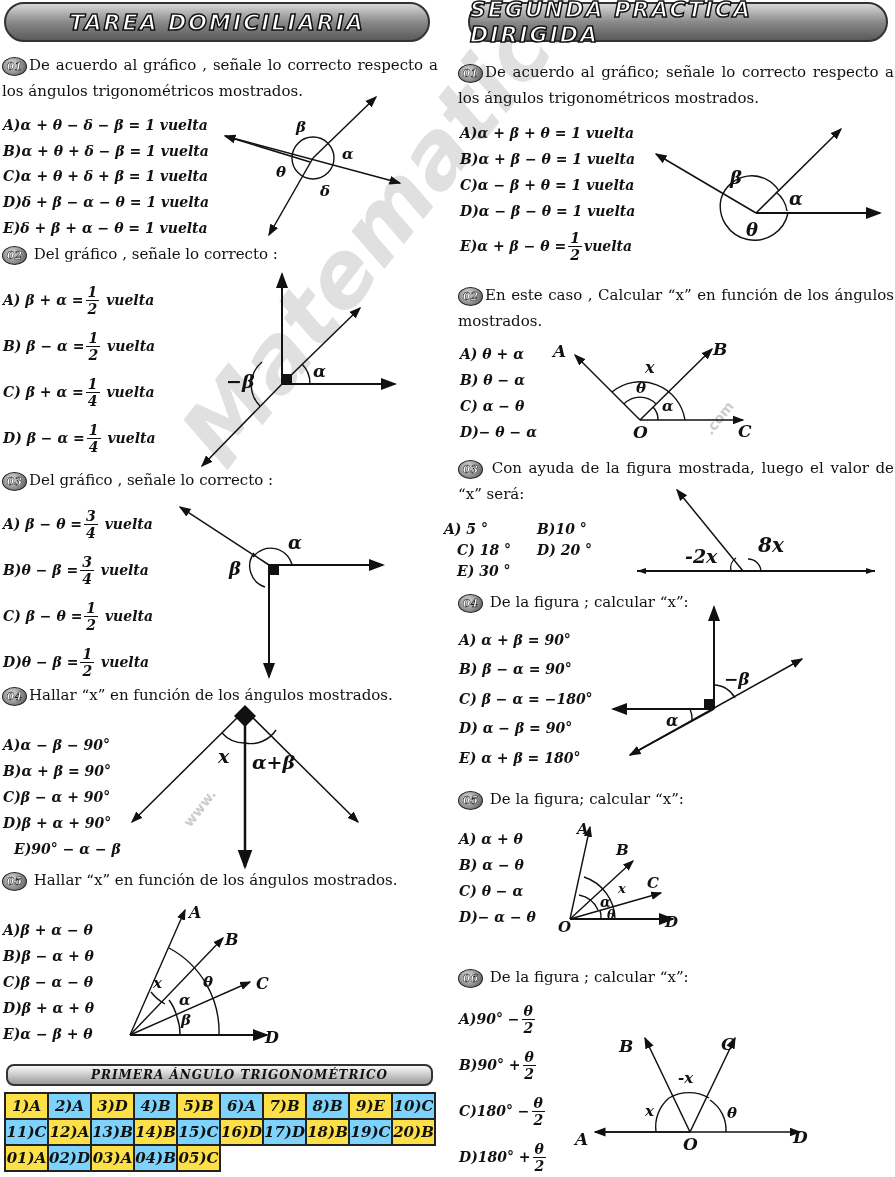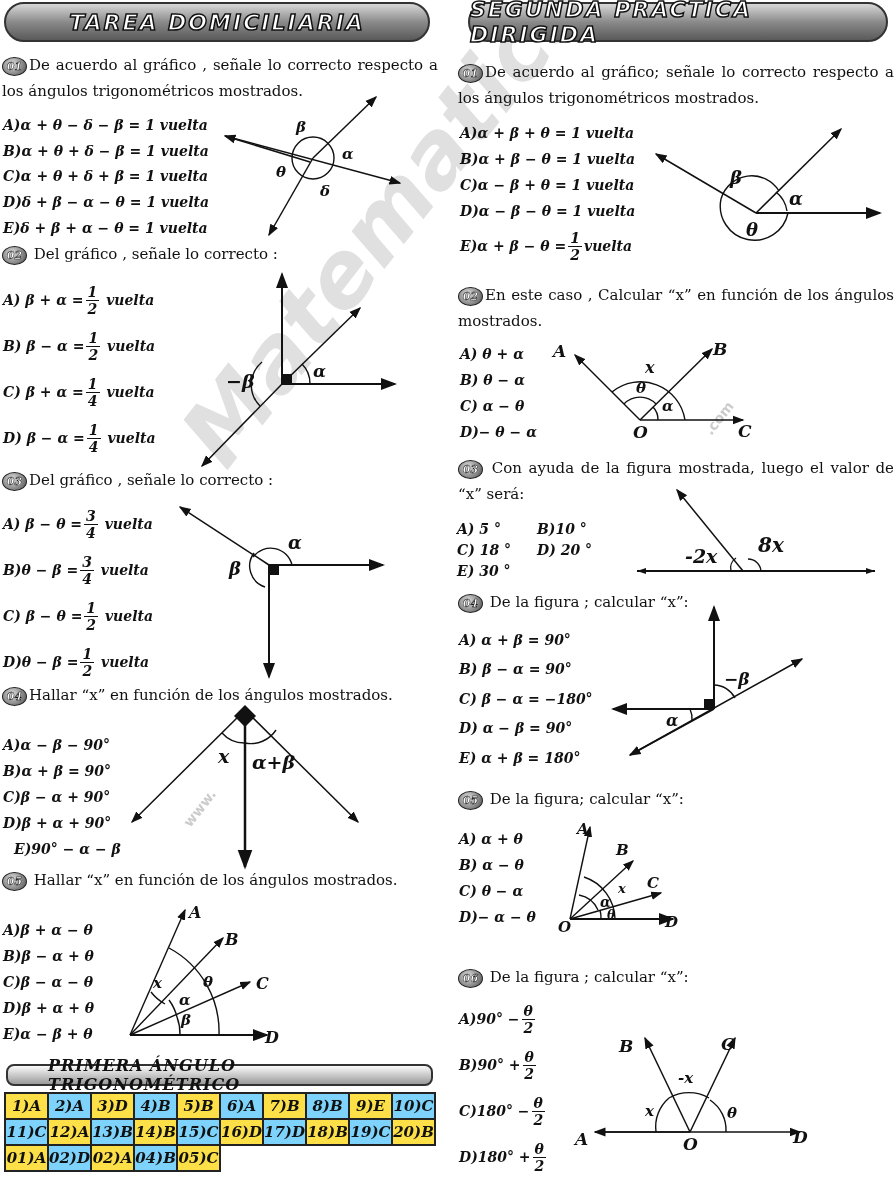--- a/index.html
+++ b/index.html
@@ -40,21 +40,21 @@
     pointer-events: none; z-index: 0;
   }
   .wm-small { position: absolute; font-family: "DejaVu Sans", sans-serif; font-weight: bold; color: #ccc; font-size: 14px; z-index: 0; }
 
   .ans-title {
     position: absolute; left: 6px; top: 1064px; width: 427px; height: 22px;
     border: 2px solid #333; border-radius: 8px;
     background: linear-gradient(180deg, #fafafa, #9a9a9a);
     display: flex; align-items: center; justify-content: center;
   }
-  .ans-title span { font-family: "DejaVu Serif", serif; font-weight: bold; font-style: italic; font-size: 16px; letter-spacing: 1px; color: #111; margin-left: 40px; }
+  .ans-title span { font-family: "DejaVu Serif", serif; font-weight: bold; font-style: italic; font-size: 12px; letter-spacing: 1px; color: #111; margin-left: 40px; }
   .ans-grid { position: absolute; left: 4px; top: 1092px; border-collapse: collapse; }
   .ans-grid td {
     width: 43px; height: 26px; border: 2px solid #222; text-align: center;
     font-family: "DejaVu Serif", serif; font-weight: bold; font-style: italic; font-size: 15px;
   }
   .ans-grid td.g { background: #fde047; }
   .ans-grid td.w { background: #7dd3fc; }
   .ans-grid td.e { border: none; background: transparent; }
 </style>
 </head>
@@ -204,21 +204,21 @@
     <td class="w">15)C</td>
     <td class="g">16)D</td>
     <td class="w">17)D</td>
     <td class="g">18)B</td>
     <td class="w">19)C</td>
     <td class="g">20)B</td>
   </tr>
   <tr>
     <td class="g">01)A</td>
     <td class="w">02)D</td>
-    <td class="g">02)A</td>
+    <td class="g">03)A</td>
     <td class="w">04)B</td>
     <td class="g">05)C</td>
     <td class="e"></td>
         <td class="e"></td>
         <td class="e"></td>
         <td class="e"></td>
         <td class="e"></td>
   </tr>
 </tbody>
   </table>
@@ -262,21 +262,21 @@
   <text x="188" y="102" font-size="17">C</text>
   <text x="83" y="103" font-size="17">O</text>
   <text x="95" y="38" font-size="16">x</text>
   <text x="86" y="58" font-size="15">θ</text>
   <text x="112" y="76" font-size="15">α</text>
 </svg>
 
 <div class="q" style="left:458px;top:455px;width:436px;">
   <div class="stem"><span class="num">03</span> <span>Con ayuda de la figura mostrada, luego el valor de “x” será:</span></div>
 </div>
-<div class="opt" style="left:457px;top:521px;">A) 5 °</div>
+<div class="opt" style="left:444px;top:521px;">A) 5 °</div>
 <div class="opt" style="left:537px;top:521px;">B)10 °</div>
 <div class="opt" style="left:457px;top:542px;">C) 18 °</div>
 <div class="opt" style="left:537px;top:542px;">D) 20 °</div>
 <div class="opt" style="left:457px;top:563px;">E) 30 °</div>
 <svg class="fig" style="left:635px;top:485px;" width="245" height="95">
   <line x1="2" y1="86" x2="240" y2="86" stroke="#111" stroke-width="2"></line>
   <path d="M2,86 l9,-3 l0,6 z" fill="#111"></path>
   <path d="M240,86 l-9,-3 l0,6 z" fill="#111"></path>
   <line x1="108" y1="86" x2="42" y2="5" stroke="#111" stroke-width="1.5" marker-end="url(#ar)"></line>
   <path d="M96,86 A12,12 0 0 1 101,73" fill="none" stroke="#111" stroke-width="1.4"></path>

